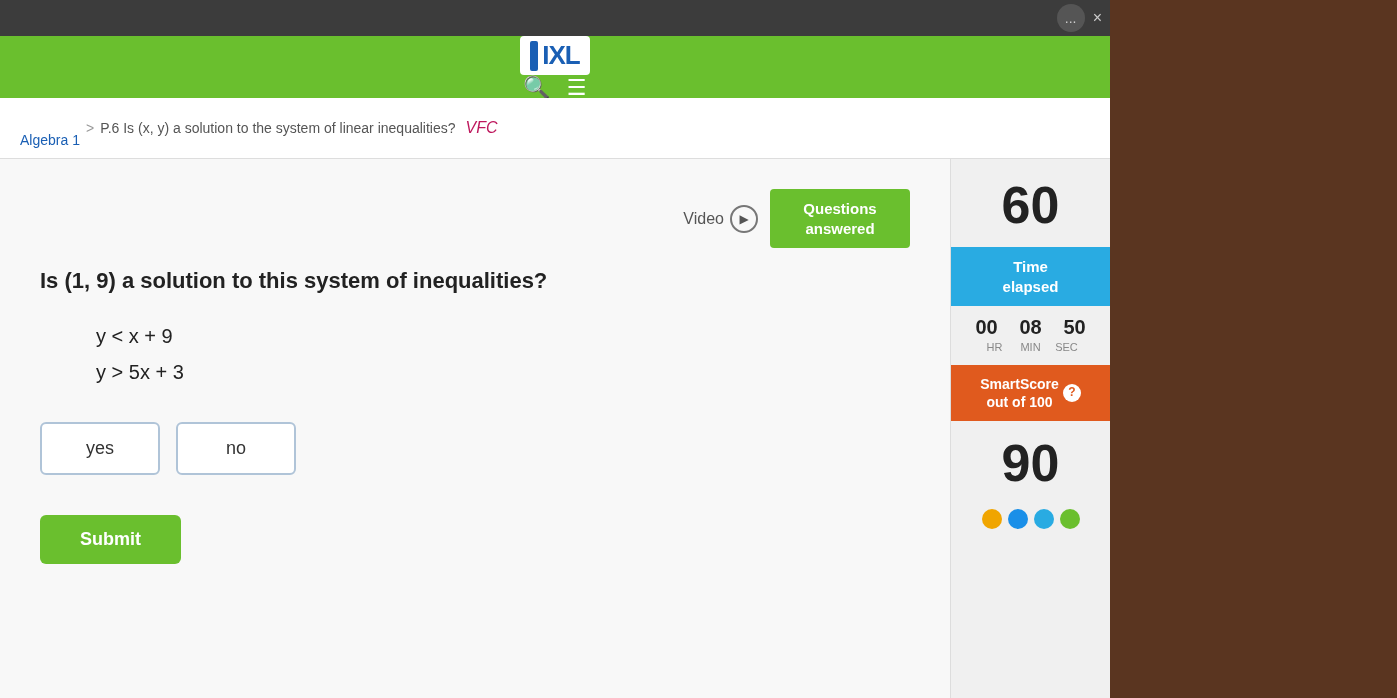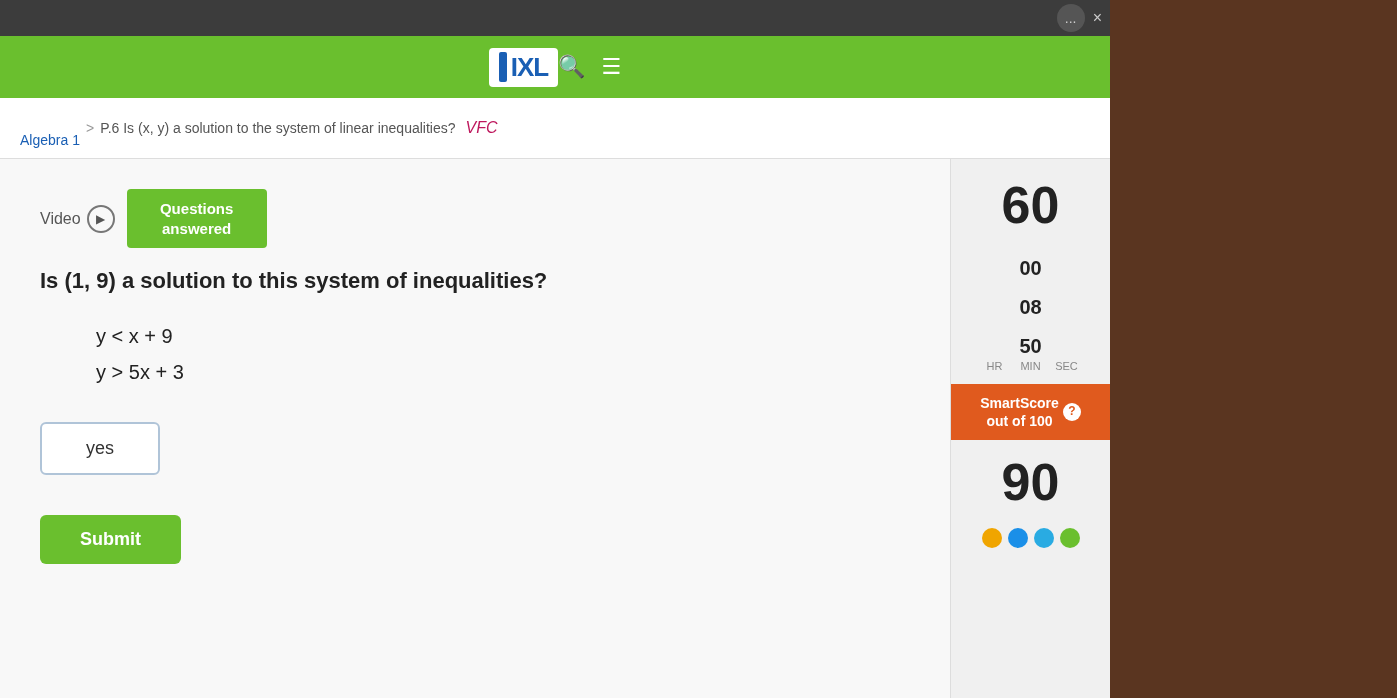--- a/index.html
+++ b/index.html
@@ -53,21 +53,22 @@
       cursor: pointer;
     }
 
     
     .ixl-header {
       background: #6abf2e;
       height: 62px;
       display: flex;
       align-items: center;
       padding: 0 16px;
-      justify-content: center;
+      justify-content: space-between;
+      flex-direction: column;
     }
 
     .ixl-logo {
       background: #fff;
       border-radius: 4px;
       padding: 4px 10px;
       display: flex;
       align-items: center;
       font-weight: 900;
       font-size: 26px;
@@ -138,20 +139,21 @@
 
     .question-area {
       flex: 1;
       padding: 30px 40px;
       background: #f8f8f8;
     }
 
     .video-questions-row {
       display: flex;
       align-items: center;
+      justify-content: flex-end;
       margin-bottom: 20px;
       gap: 12px;
     }
 
     .video-link {
       display: flex;
       align-items: center;
       gap: 6px;
       color: #555;
       font-size: 16px;
@@ -257,21 +259,20 @@
     }
 
     .time-display {
       display: flex;
       justify-content: center;
       gap: 8px;
       padding: 10px 0 2px;
       font-size: 20px;
       font-weight: bold;
       color: #222;
-      flex-direction: column;
     }
 
     .time-label-row {
       display: flex;
       justify-content: space-between;
       gap: 8px;
       font-size: 11px;
       color: #888;
       padding-bottom: 12px;
     }
@@ -394,30 +395,35 @@
 
       
       <div class="inequalities">
         <div>y &lt; x + 9</div>
         <div>y &gt; 5x + 3</div>
       </div>
 
       
       <div class="answer-buttons">
         <button class="answer-btn">yes</button>
+        <button class="answer-btn">no</button>
       </div>
 
       
       <button class="submit-btn">Submit</button>
     </div>
 
     <div class="sidebar">
 
       <div class="score-count">60</div>
 
+      <div class="time-elapsed-box">
+        <span>Time</span><br>
+        <span>elapsed</span>
+      </div>
 
       <div class="time-display">
         <span class="time-unit">00</span>
         <span></span>
         <span class="time-unit">08</span>
         <span></span>
         <span class="time-unit">50</span>
       </div>
       <div class="time-label-row">
         <span class="time-unit">HR</span>

